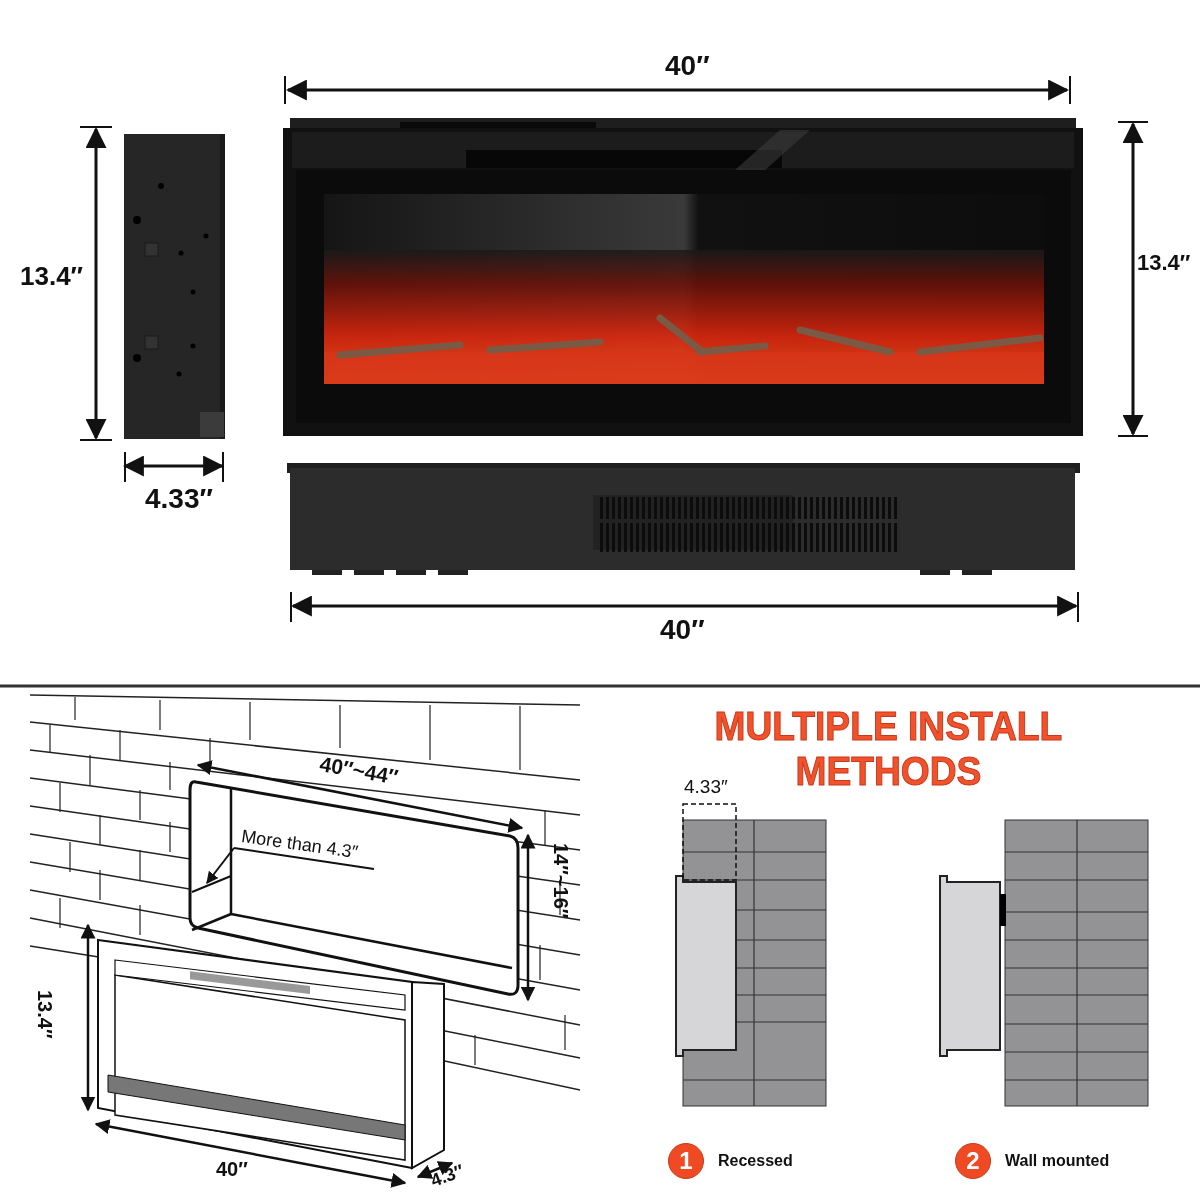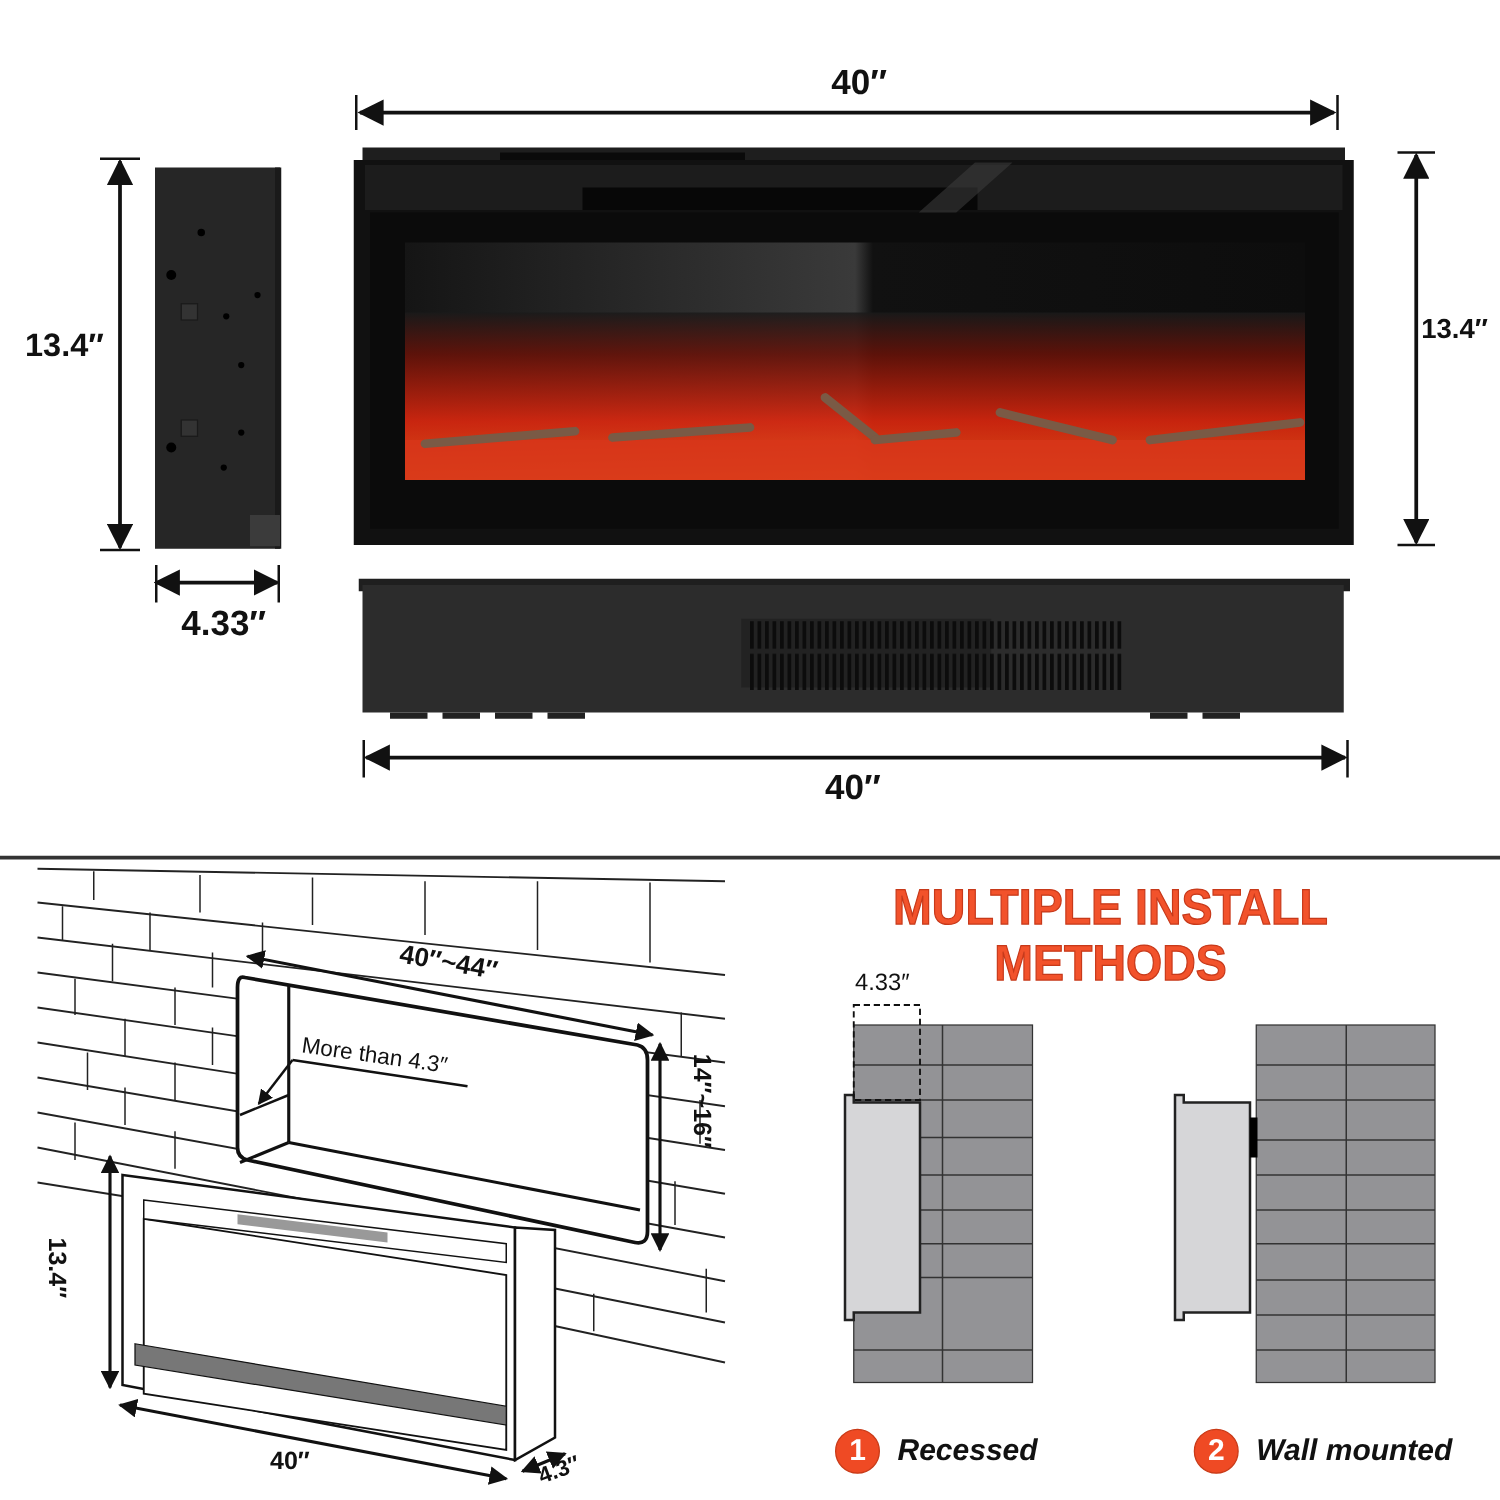--- a/index.html
+++ b/index.html
@@ -2,21 +2,21 @@
 <html><head>
 <meta charset="utf-8">
 <style>
   html, body { margin:0; padding:0; background:#ffffff; }
   body { width:1200px; height:1200px; position:relative; overflow:hidden; font-family:"Liberation Sans", sans-serif; }
   .dim-label { position:absolute; font-family:"Liberation Sans", sans-serif; font-weight:bold; color:#111; }
   svg { position:absolute; left:0; top:0; }
   .title { position:absolute; left:628px; top:704px; width:560px; text-align:center; font-family:"Liberation Sans", sans-serif; font-weight:bold; font-size:40px; letter-spacing:0px; color:#f2522b; transform:scaleX(0.93); transform-origin:left top; -webkit-text-stroke:1px #c7391a; }
   .method { position:absolute; display:flex; align-items:center; gap:14px; }
   .method .num { width:34px; height:34px; border-radius:50%; background:#ef4a24; color:#fff; font-weight:bold; font-size:24px; display:flex; align-items:center; justify-content:center; border:1px solid #c93a17; }
-  .method .lbl { font-weight:bold; font-size:24px; color:#111;font-style:italic; }
+  .method .lbl { font-weight:bold; font-size:16px; color:#111; }
 </style>
 </head>
 <body>
 
 <svg width="1200" height="1200">
   <defs>
     <marker id="arrowB" viewBox="0 0 10 10" refX="9" refY="5" markerWidth="7" markerHeight="7" orient="auto-start-reverse">
       <path d="M0,0 L10,5 L0,10 z" fill="#111"></path>
     </marker>
     <marker id="arrowS" viewBox="0 0 10 10" refX="9" refY="5" markerWidth="6" markerHeight="6" orient="auto-start-reverse">

